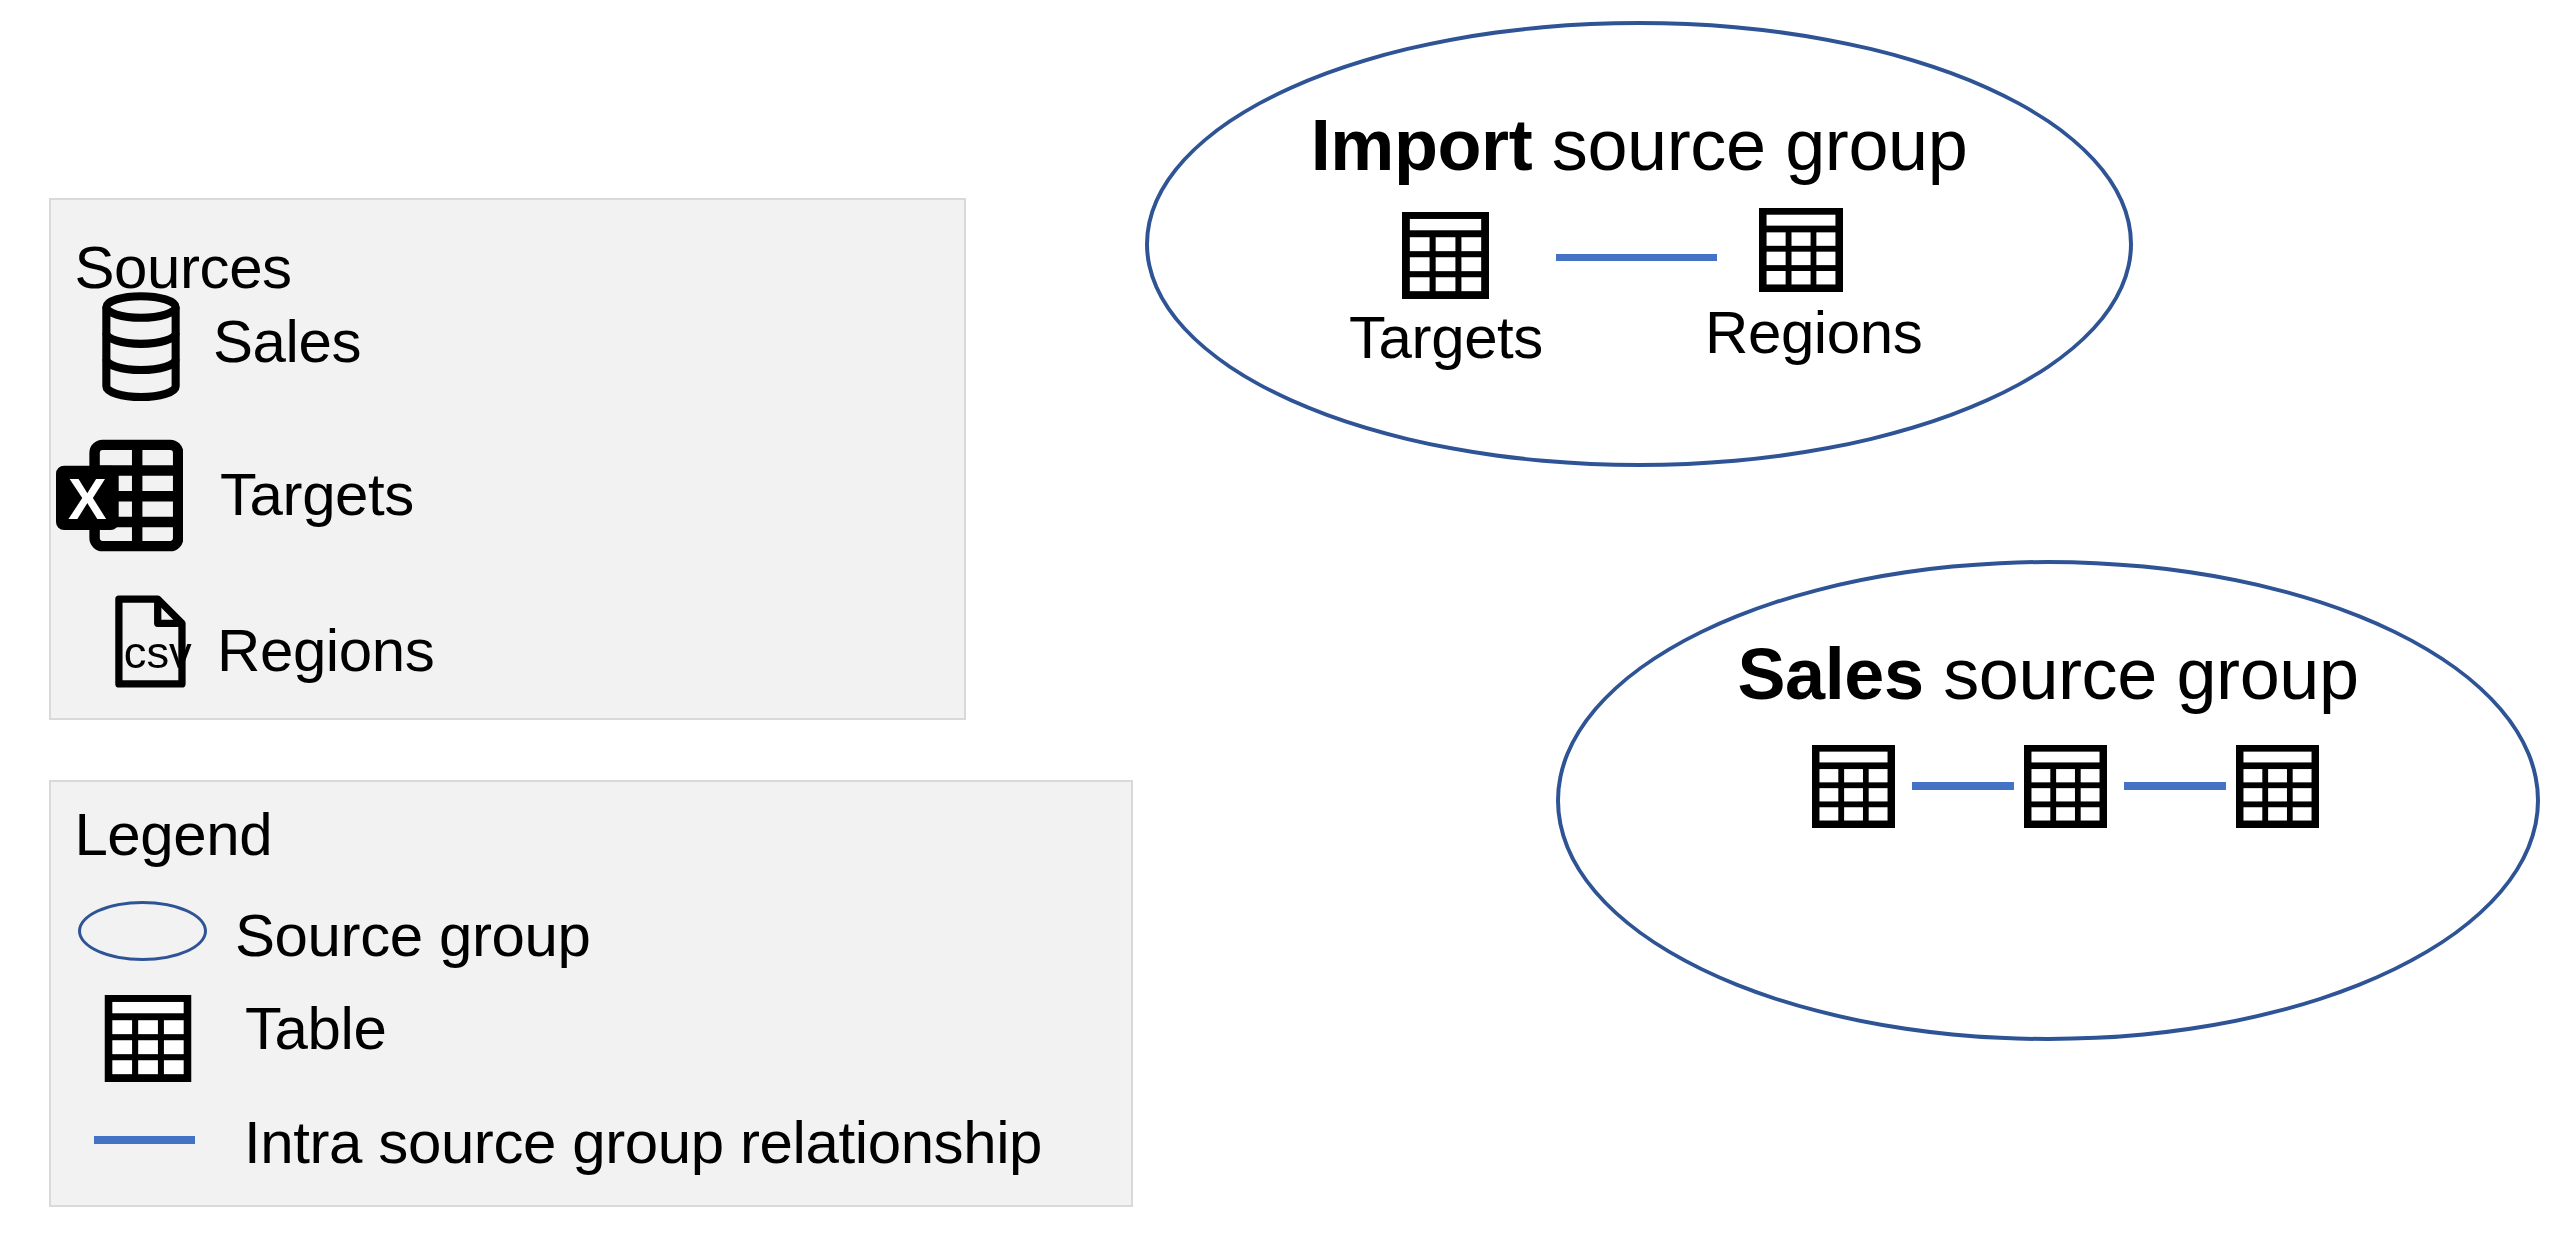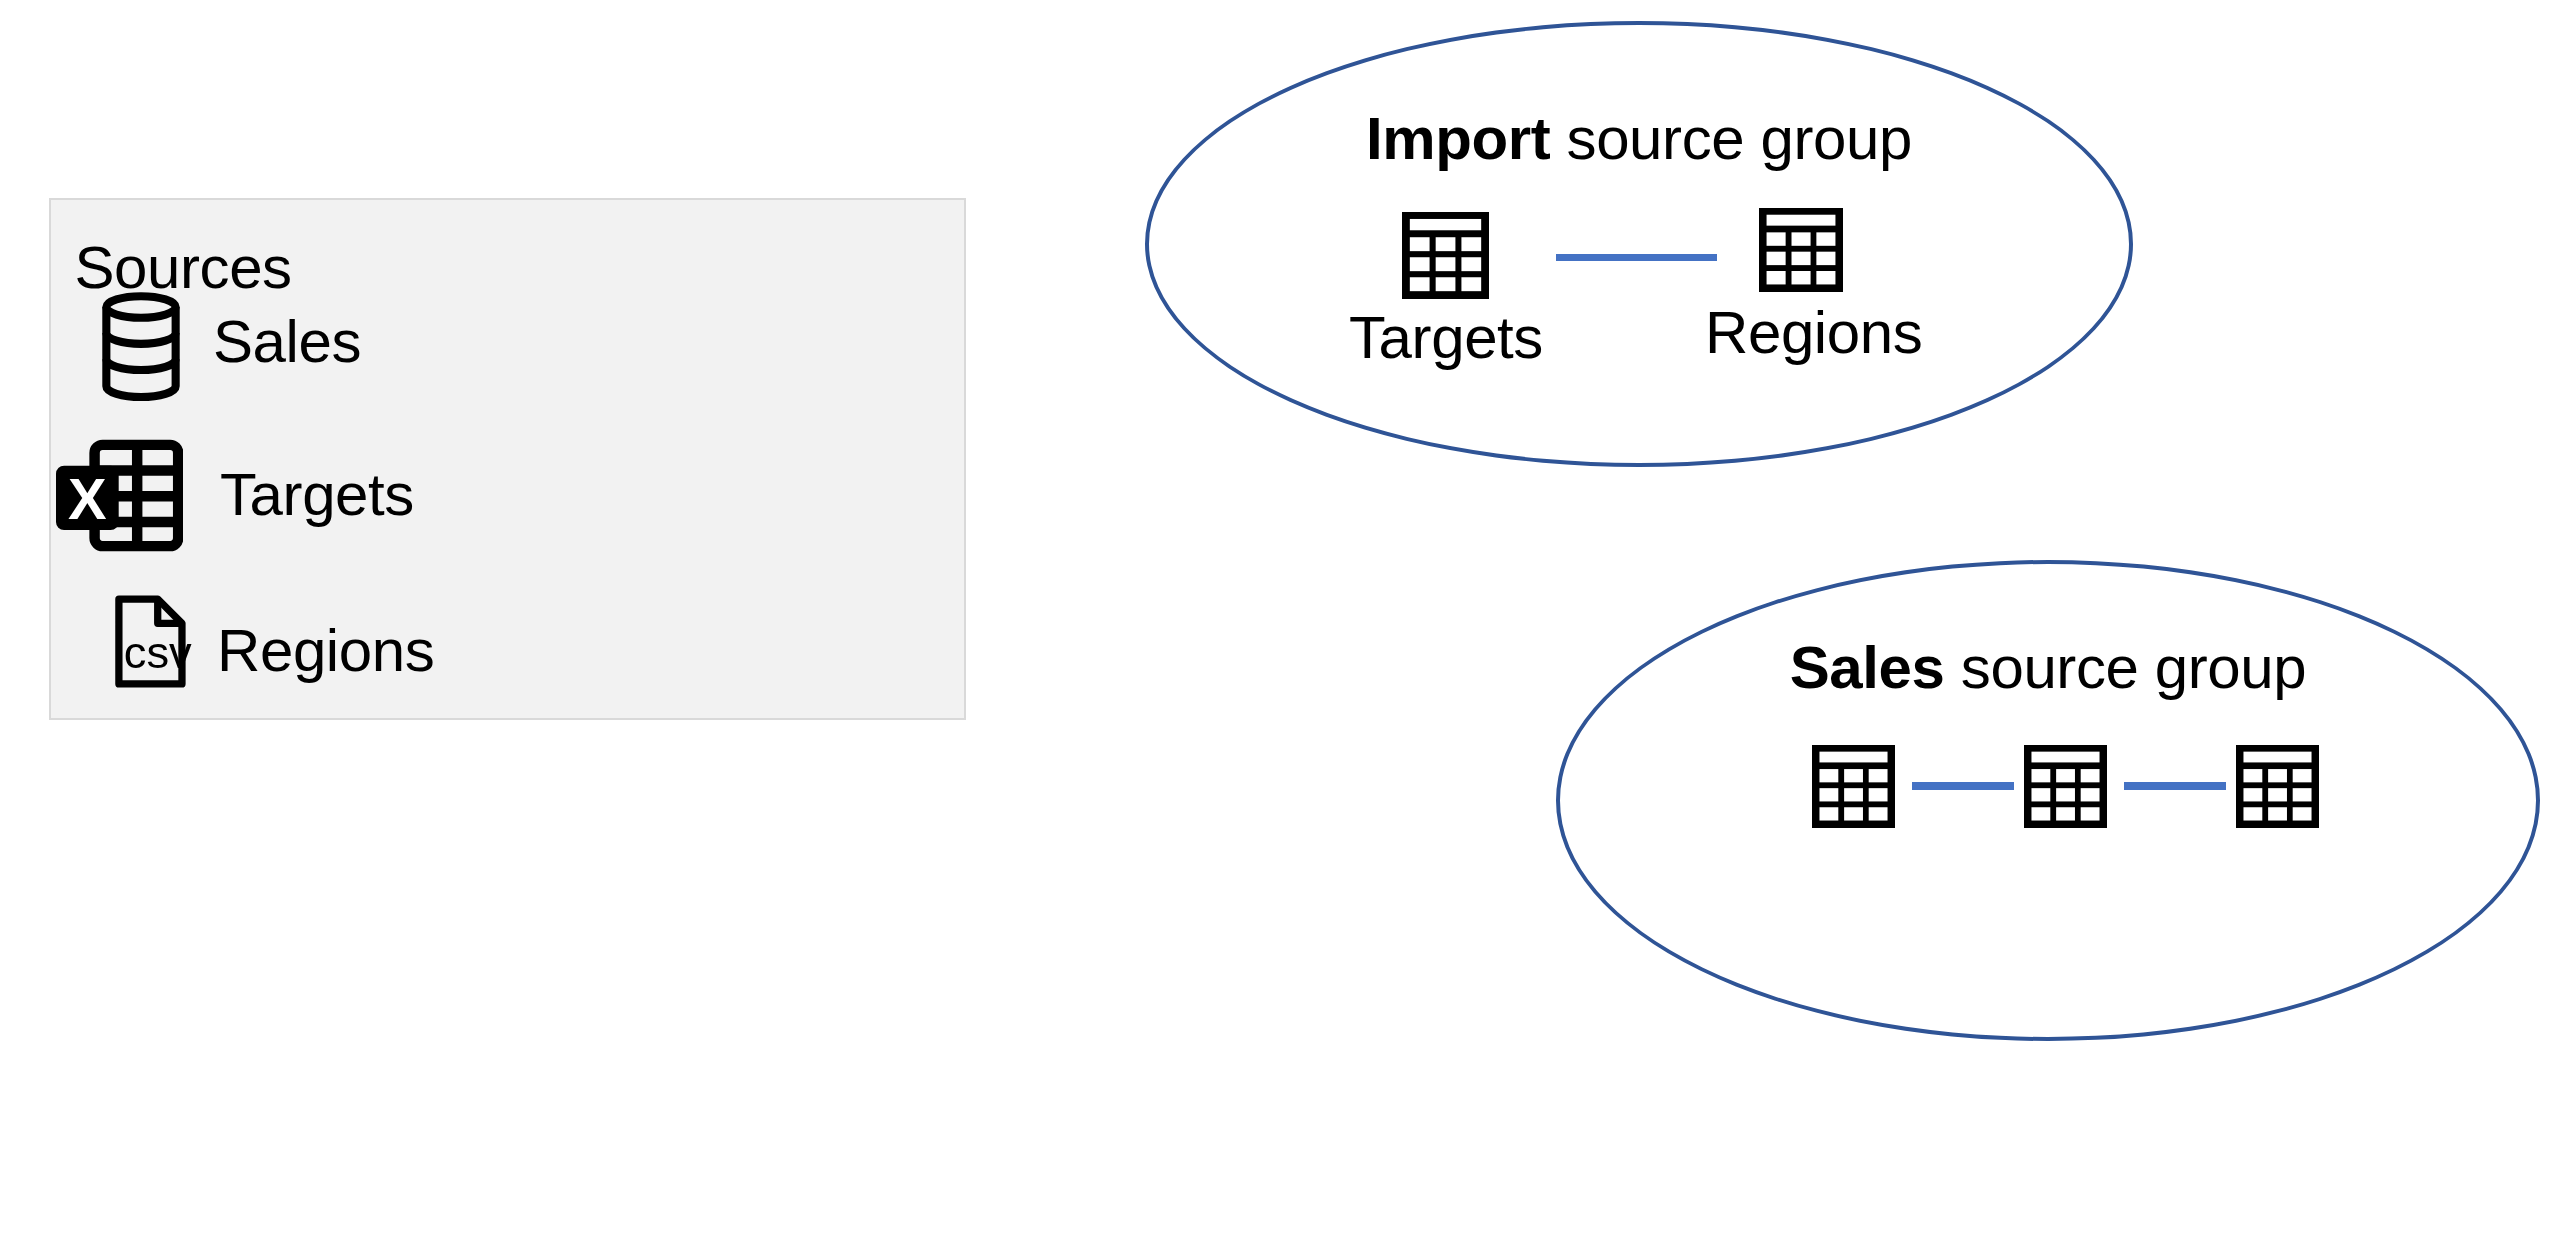--- a/index.html
+++ b/index.html
@@ -32,21 +32,21 @@
     border:4px solid #2F5496;
     border-radius:50%;
     box-sizing:border-box;
     background:transparent;
   }
   #import-group{left:1145px;top:21px;width:988px;height:446px;}
   #sales-group{left:1556px;top:560px;width:984px;height:481px;}
   .group-title{
     position:absolute;left:0;right:0;
     text-align:center;
-    font-size:60px;line-height:1;
+    font-size:72px;line-height:1;
     white-space:nowrap;letter-spacing:-0.4px;
   }
   .group-title .b{font-weight:700;}
   .rel-line{
     position:absolute;
     background:#4472C4;
     height:8px;
   }
   .tbl-label{
     position:absolute;
@@ -115,20 +115,36 @@
     <div class="icon" style="left:63px;top:395px;width:85px;height:93px;">
       <svg viewBox="0 0 105 115" width="85" height="93">
         <path d="M6 5 H54 L84 35 V110 H6 Z" fill="none" stroke="#000" stroke-width="9" stroke-linejoin="round"></path>
         <path d="M54 5 V35 H84" fill="none" stroke="#000" stroke-width="9" stroke-linejoin="round"></path>
         <text x="12" y="90" font-size="56" fill="#000" font-family="Liberation Sans, sans-serif">csv</text>
       </svg>
     </div>
     <div class="txt" style="left:166px;top:421px;">Regions</div>
   </div>
 
+  <div id="legend-panel" class="panel">
+    <div class="txt" style="left:23.4px;top:22.6px;">Legend</div>
+
+    <div class="swatch-ellipse" style="left:27.4px;top:119px;width:129px;height:60px;"></div>
+    <div class="txt" style="left:184px;top:124px;">Source group</div>
+
+    <div class="icon" style="left:52px;top:213px;width:90px;height:87px;">
+      <svg viewBox="0 0 100 100" width="90" height="87">
+          <use href="#sym-table"></use>
+        </svg>
+    </div>
+    <div class="txt" style="left:194px;top:217px;">Table</div>
+
+    <div class="rel-line" style="left:43px;top:354px;width:101px;"></div>
+    <div class="txt" style="left:193px;top:331px;">Intra source group relationship</div>
+  </div>
 
   <div id="import-group" class="group-ellipse">
     <div class="group-title" style="top:84px;">
       <span class="b">Import</span><span> source group</span>
     </div>
 
     <div class="icon" style="left:252px;top:187px;width:89px;height:87px;">
       <svg viewBox="0 0 100 100" width="89" height="87">
           <use href="#sym-table"></use>
         </svg>

